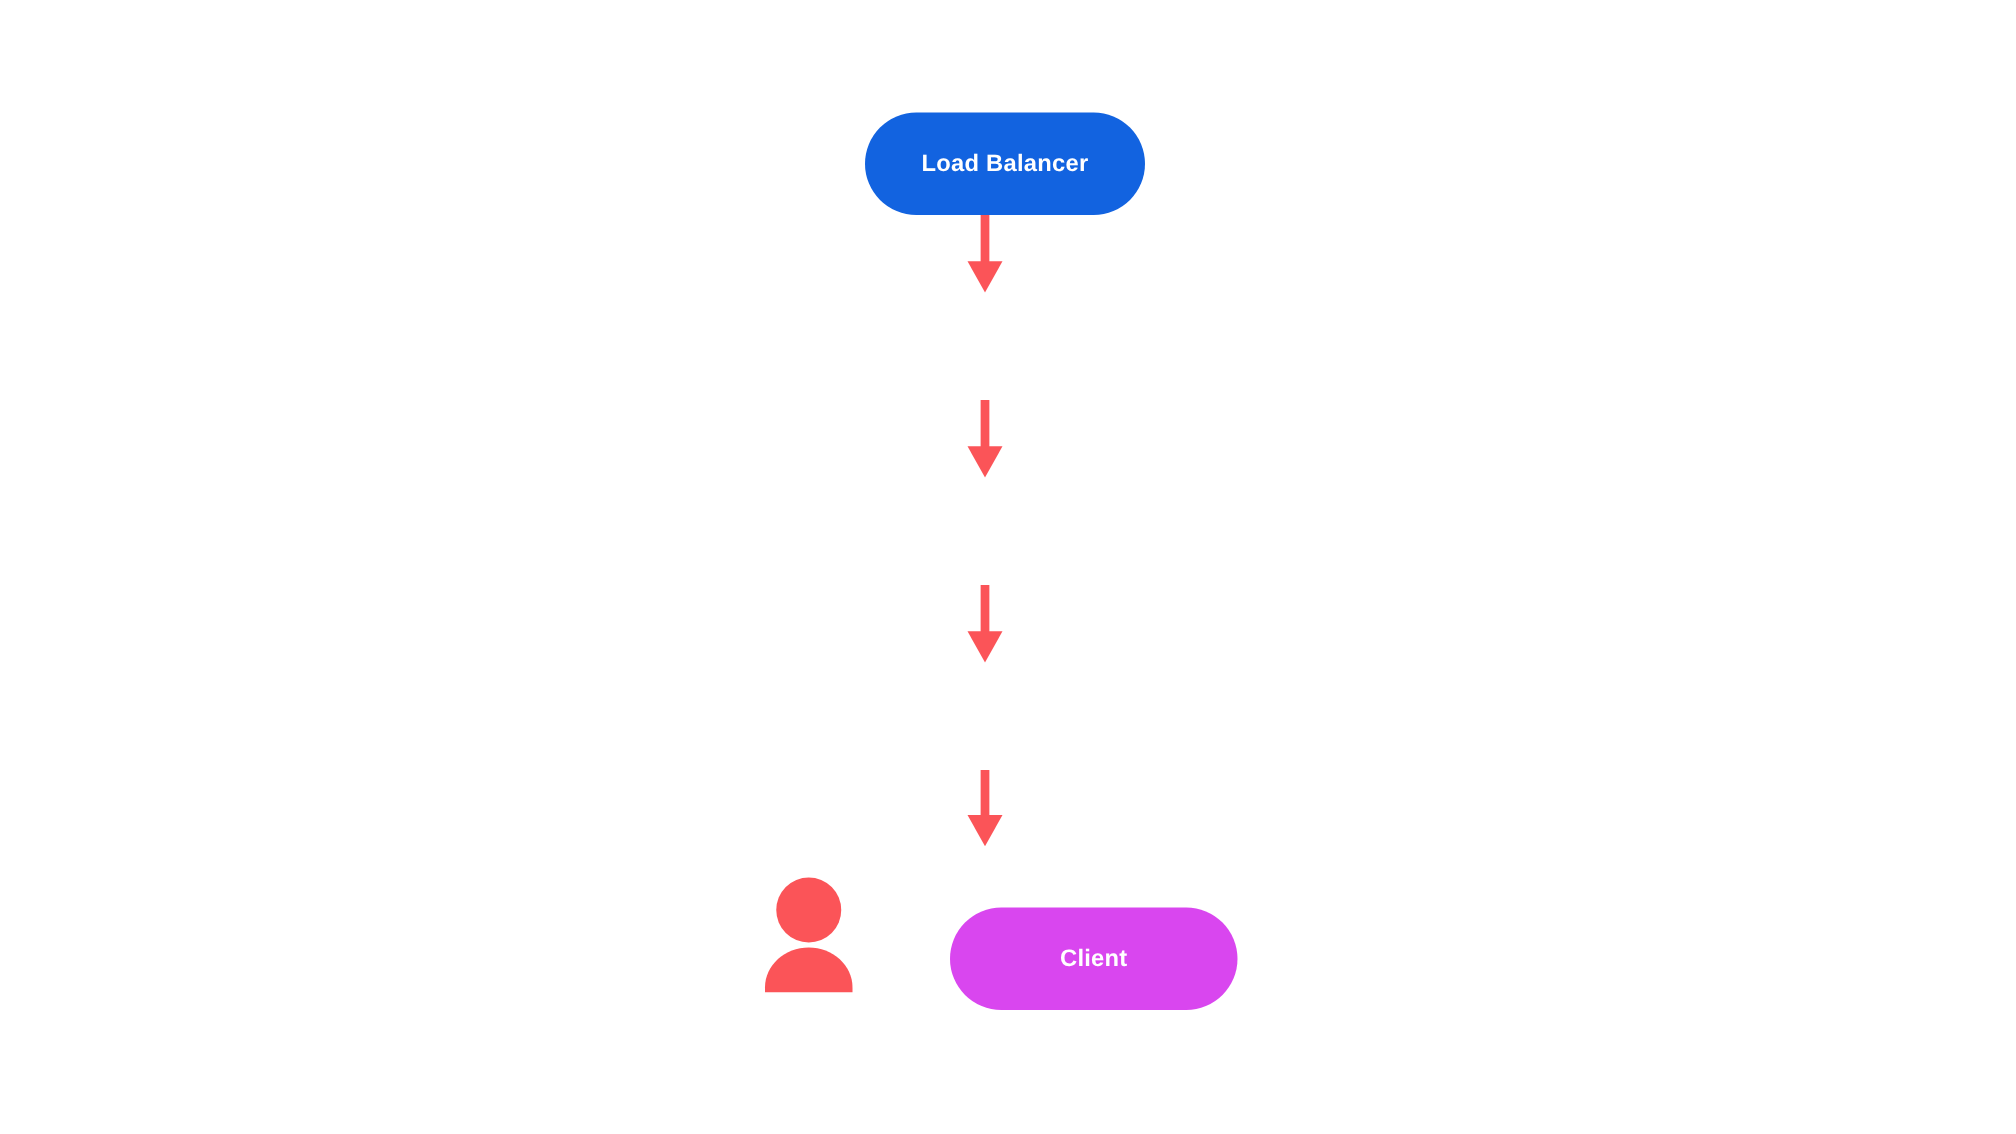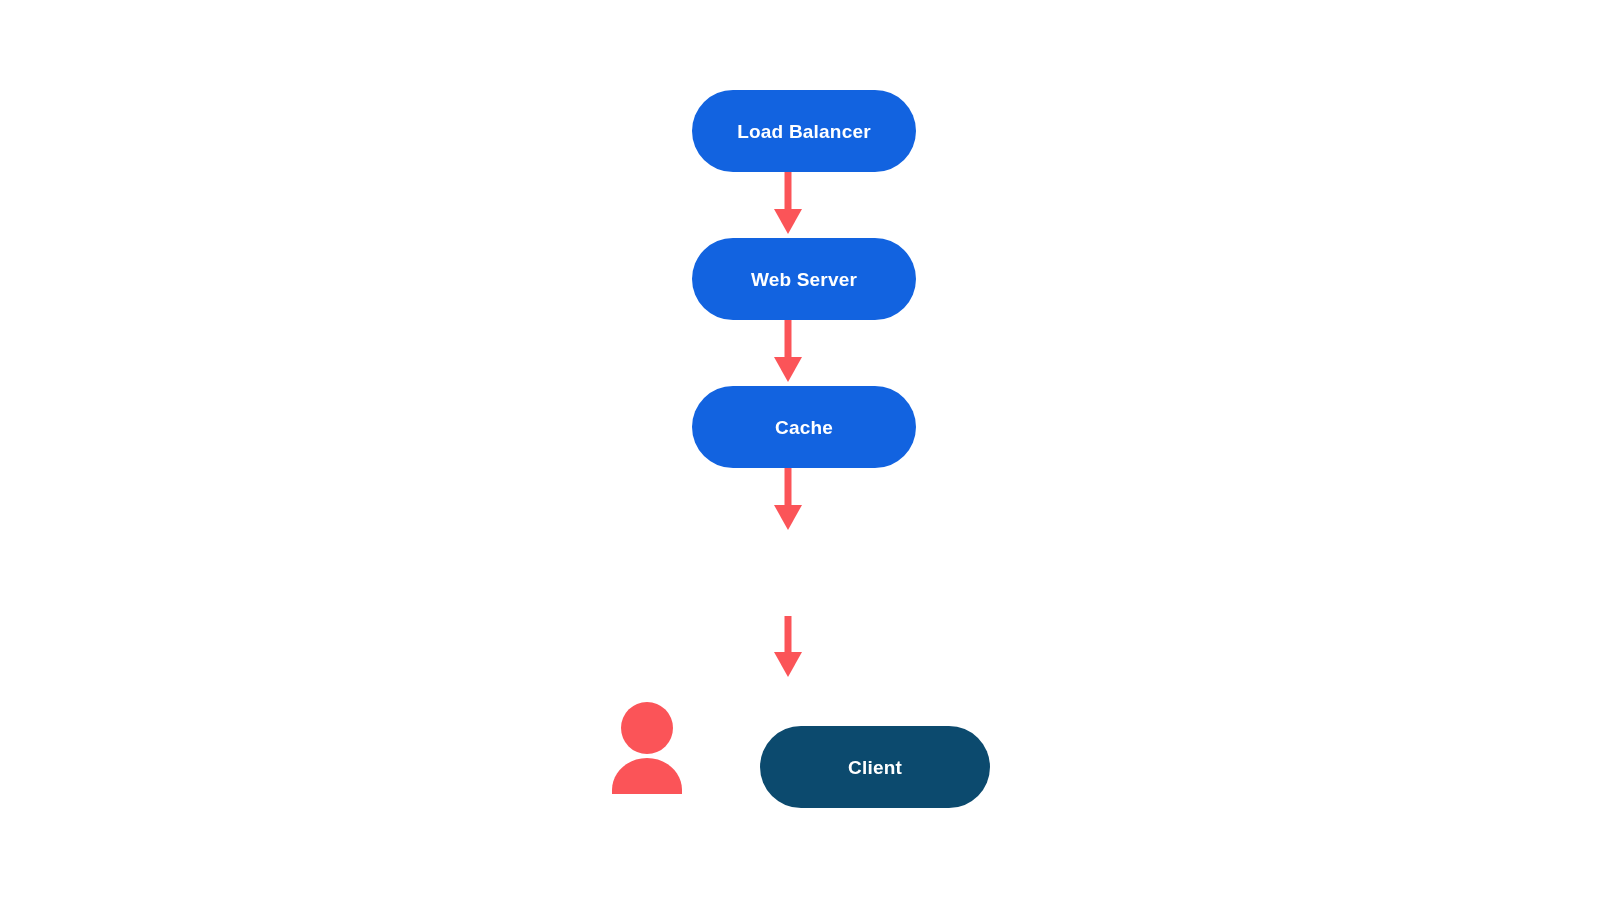--- a/index.html
+++ b/index.html
@@ -34,21 +34,21 @@
     color: #ffffff;
     font-size: 19px;
     font-weight: bold;
     letter-spacing: 0.2px;
     line-height: 1;
     white-space: nowrap;
     user-select: none;
   }
 
   .node-blue { background: #1263e0; }
-  .node-red  { background: #0c4a6e; }
+  .node-red  { background: #d946ef; }
 
   .node-label {
     pointer-events: none;
   }
 
   .edge-svg {
     position: absolute;
     left: 0;
     top: 0;
     width: 1613px;
@@ -82,27 +82,21 @@
     <g>
       <line x1="788" y1="616" x2="788" y2="656" stroke="#fb5458" stroke-width="7" stroke-linecap="butt"></line>
       <path d="M 788 677 L 774 652 L 802 652 Z" fill="#fb5458"></path>
     </g>
   </svg>
 
   <div class="node node-blue" style="left:692px; top:90px; width:224px; height:82px;">
     <span class="node-label">Load Balancer</span>
   </div>
 
-  <div class="node node-blue" style="left:692px; top:238px; width:224px; height:82px;">
-    <span class="node-label">Web Server</span>
-  </div>
 
-  <div class="node node-blue" style="left:692px; top:386px; width:224px; height:82px;">
-    <span class="node-label">Cache</span>
-  </div>
 
 
   <div class="node node-red" style="left:760px; top:726px; width:230px; height:82px;">
     <span class="node-label">Client</span>
   </div>
 
   <div class="actor-icon" style="left:604px; top:700px; width:86px; height:94px;">
     <svg width="86" height="94" viewBox="0 0 86 94">
       <circle cx="43" cy="28" r="26" fill="#fb5458"></circle>
       <path d="M 43 58

